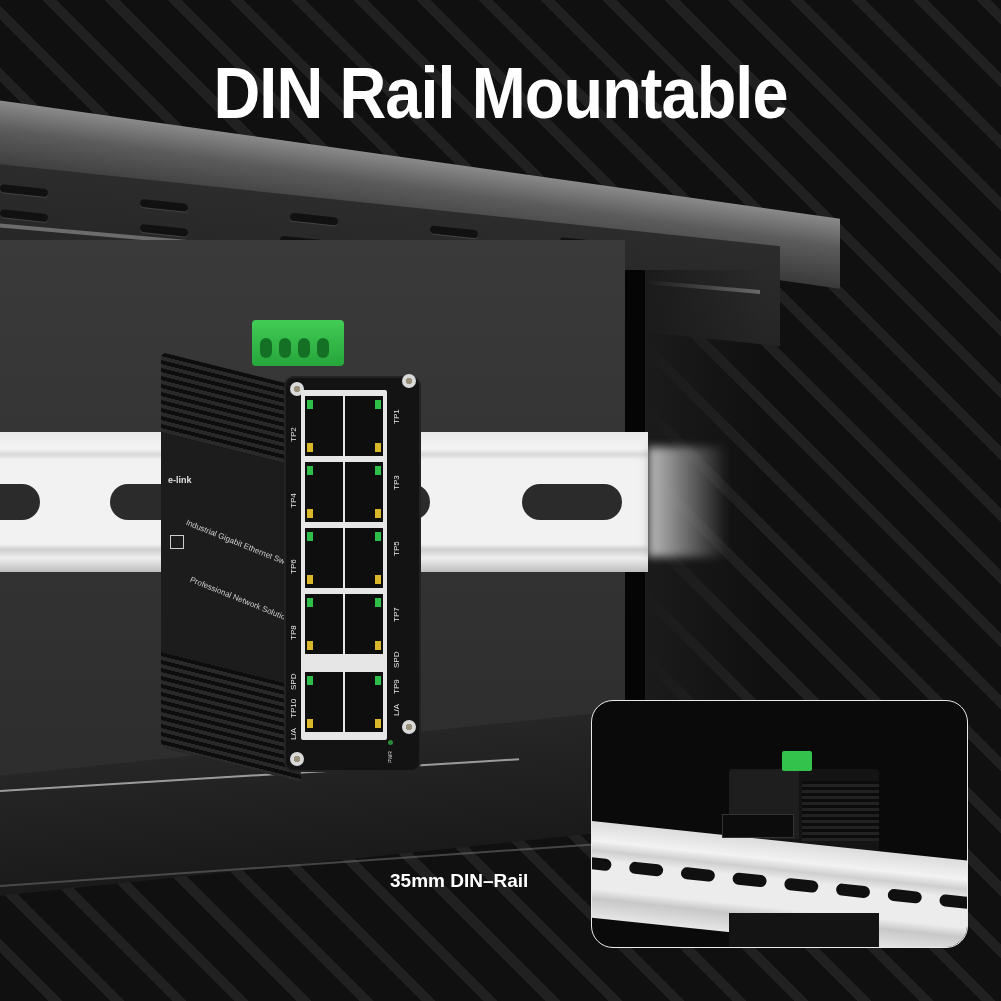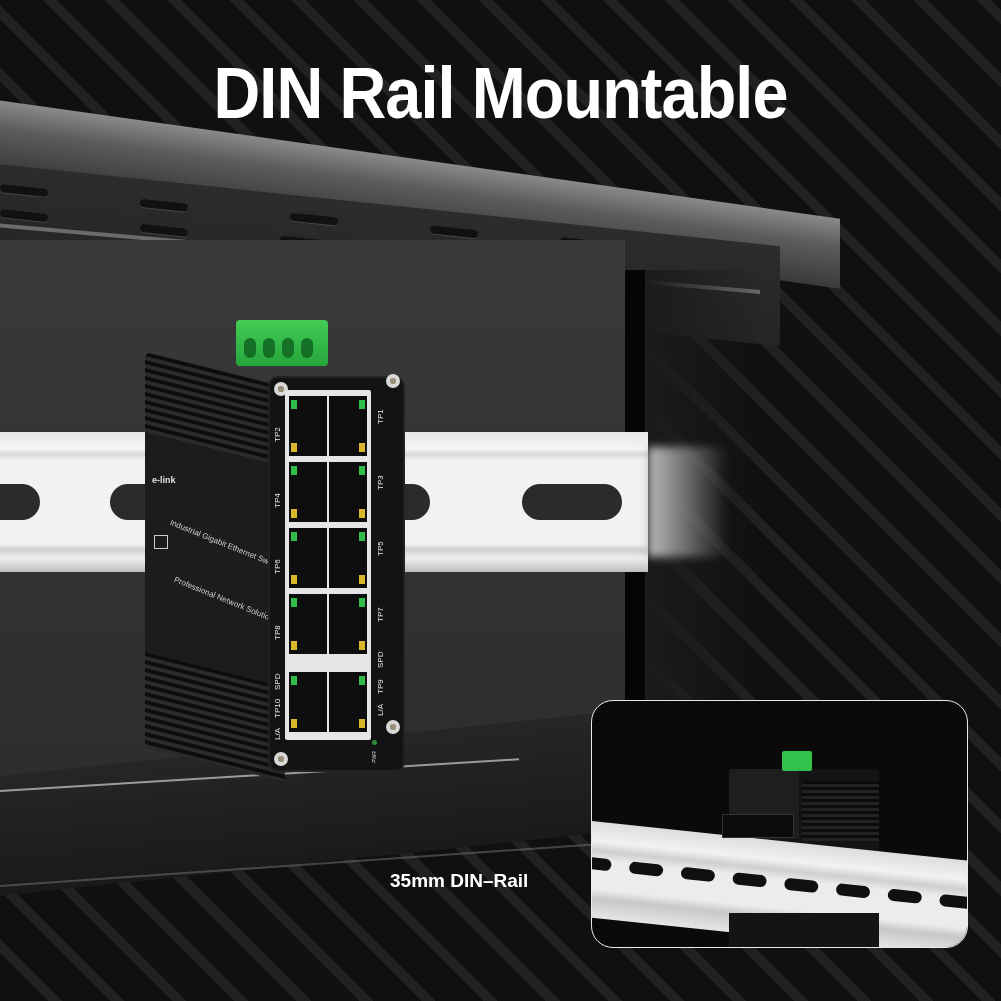--- a/index.html
+++ b/index.html
@@ -45,21 +45,21 @@
     transform:rotate(-3.5deg); transform-origin:left top; opacity:.7; }
   .beam-low-line2 { position:absolute; left:0; top:885px; width:620px; height:2px; background:#777;
     transform:rotate(-4deg); transform-origin:left top; opacity:.5; }
 
   
   .headline { position:absolute; left:0; top:52px; width:1001px; text-align:center;
     font-size:72px; font-weight:700; color:#fff; letter-spacing:-1px;
     transform:scaleX(.9); transform-origin:center; }
 
   
-  .switch { position:absolute; left:140px; top:340px; width:270px; height:430px; }
+  .switch { position:absolute; left:156px; top:340px; width:270px; height:430px; }
   .sw-side { position:absolute; left:5px; top:12px; width:140px; height:395px;
     background:#1c1c1c; border-radius:6px 0 0 6px;
     transform:skewY(14deg); transform-origin:left top; overflow:hidden; }
   .fins { position:absolute; left:0; width:100%; height:80px;
     background:repeating-linear-gradient(180deg,#0d0d0d 0 4px,#2a2a2a 4px 8px); }
   .terminal { position:absolute; left:96px; top:-20px; width:92px; height:46px;
     background:linear-gradient(180deg,#42cc55,#26a53b); border-radius:4px; }
   .terminal .hole { position:absolute; top:18px; width:12px; height:20px; border-radius:6px; background:#147024; }
   .sw-front { position:absolute; left:130px; top:38px; width:133px; height:392px;
     background:#131313; border-radius:8px; box-shadow:0 0 0 2px #222; }

